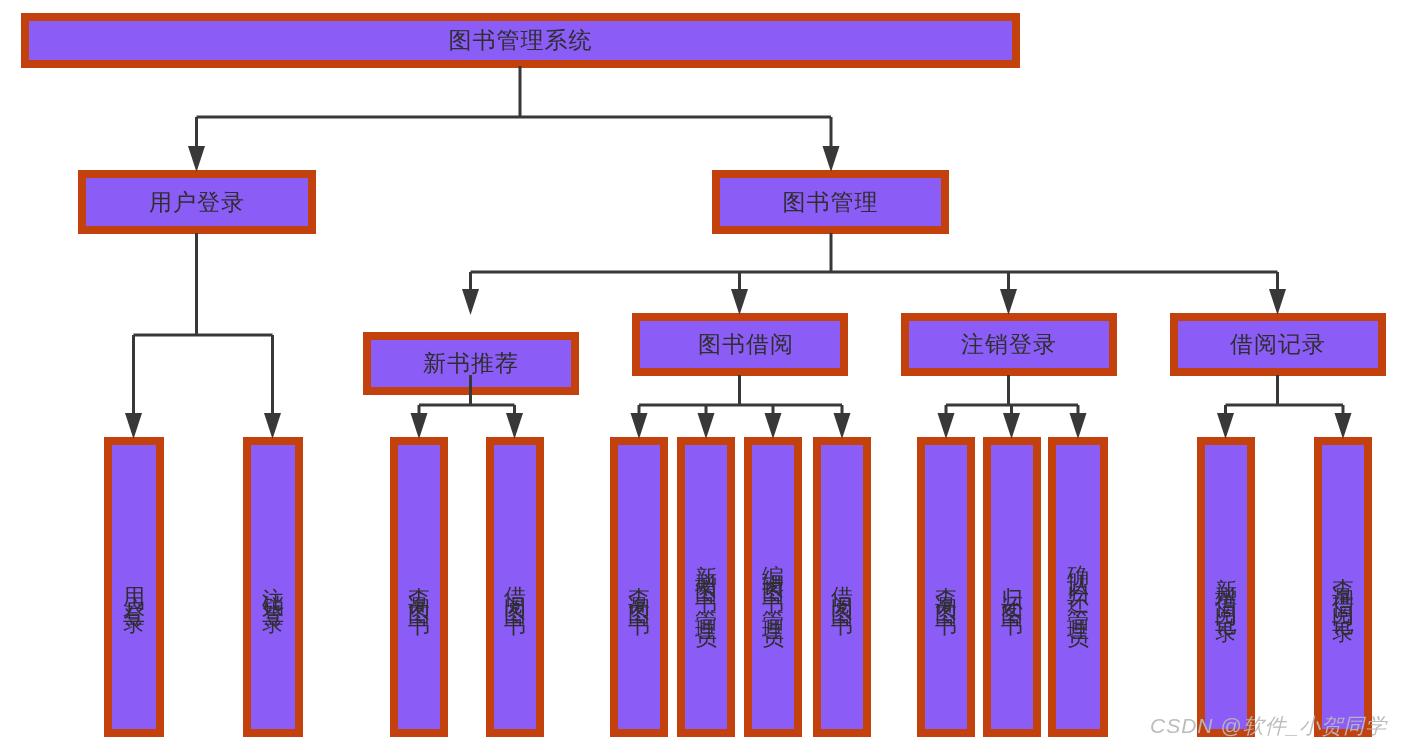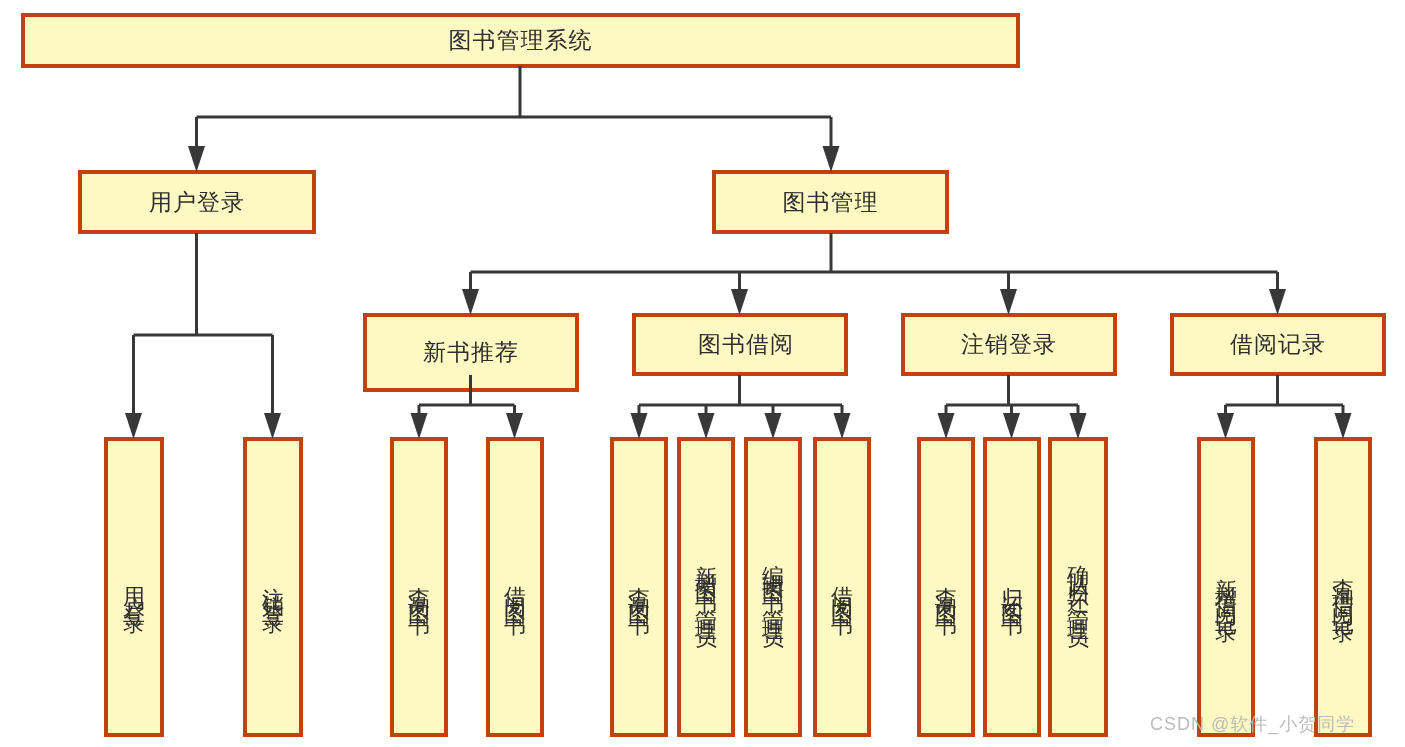--- a/index.html
+++ b/index.html
@@ -18,22 +18,22 @@
   .wires {
     position: absolute;
     left: 0;
     top: 0;
     z-index: 3;
     pointer-events: none;
   }
   .box {
     position: absolute;
     box-sizing: border-box;
-    background: #fef9c3;
-    border: 4px solid #c2410c;
+    background: #8b5cf6;
+    border: 8px solid #c2410c;
     display: flex;
     align-items: center;
     justify-content: center;
     color: #2e2e2e;
     font-size: 23px;
     letter-spacing: 1px;
     z-index: 1;
     white-space: nowrap;
   }
   .vlabel {
@@ -41,25 +41,26 @@
     text-orientation: mixed;
     font-size: 22px;
     letter-spacing: 9px;
     line-height: 1;
     white-space: nowrap;
   }
   .watermark {
     position: absolute;
     left: 1150px;
     top: 712px;
-    font-size: 18px;
+    font-size: 21px;
     color: rgba(184, 184, 184, 0.95);
     letter-spacing: 1px;
     z-index: 6;
     white-space: nowrap;
+    font-style: italic;
   }
 </style>
 </head>
 <body>
 
 <div class="canvas">
 
   <svg class="wires" width="1405" height="747" viewBox="0 0 1405 747">
     <g stroke="#383838" stroke-width="3" fill="none">
       <path d="M520,66 V117 M196.5,117 H831 M196.5,117 V150 M831,117 V150"></path>
@@ -97,21 +98,21 @@
     <span>图书管理系统</span>
   </div>
 
   <div class="box" style="left:78px; top:170px; width:238px; height:64px;">
     <span>用户登录</span>
   </div>
   <div class="box" style="left:712px; top:170px; width:237px; height:64px;text-align:center;">
     <span>图书管理</span>
   </div>
 
-  <div class="box" style="left:363px; top:313px; width:216px; height:79px;">
+  <div class="box" style="left:363px; top:332px; width:216px; height:63px;">
     <span>新书推荐</span>
   </div>
   <div class="box" style="left:632px; top:313px; width:216px; height:63px;padding-left:12px;">
     <span>图书借阅</span>
   </div>
   <div class="box" style="left:901px; top:313px; width:216px; height:63px;">
     <span>注销登录</span>
   </div>
   <div class="box" style="left:1170px; top:313px; width:216px; height:63px;">
     <span>借阅记录</span>

